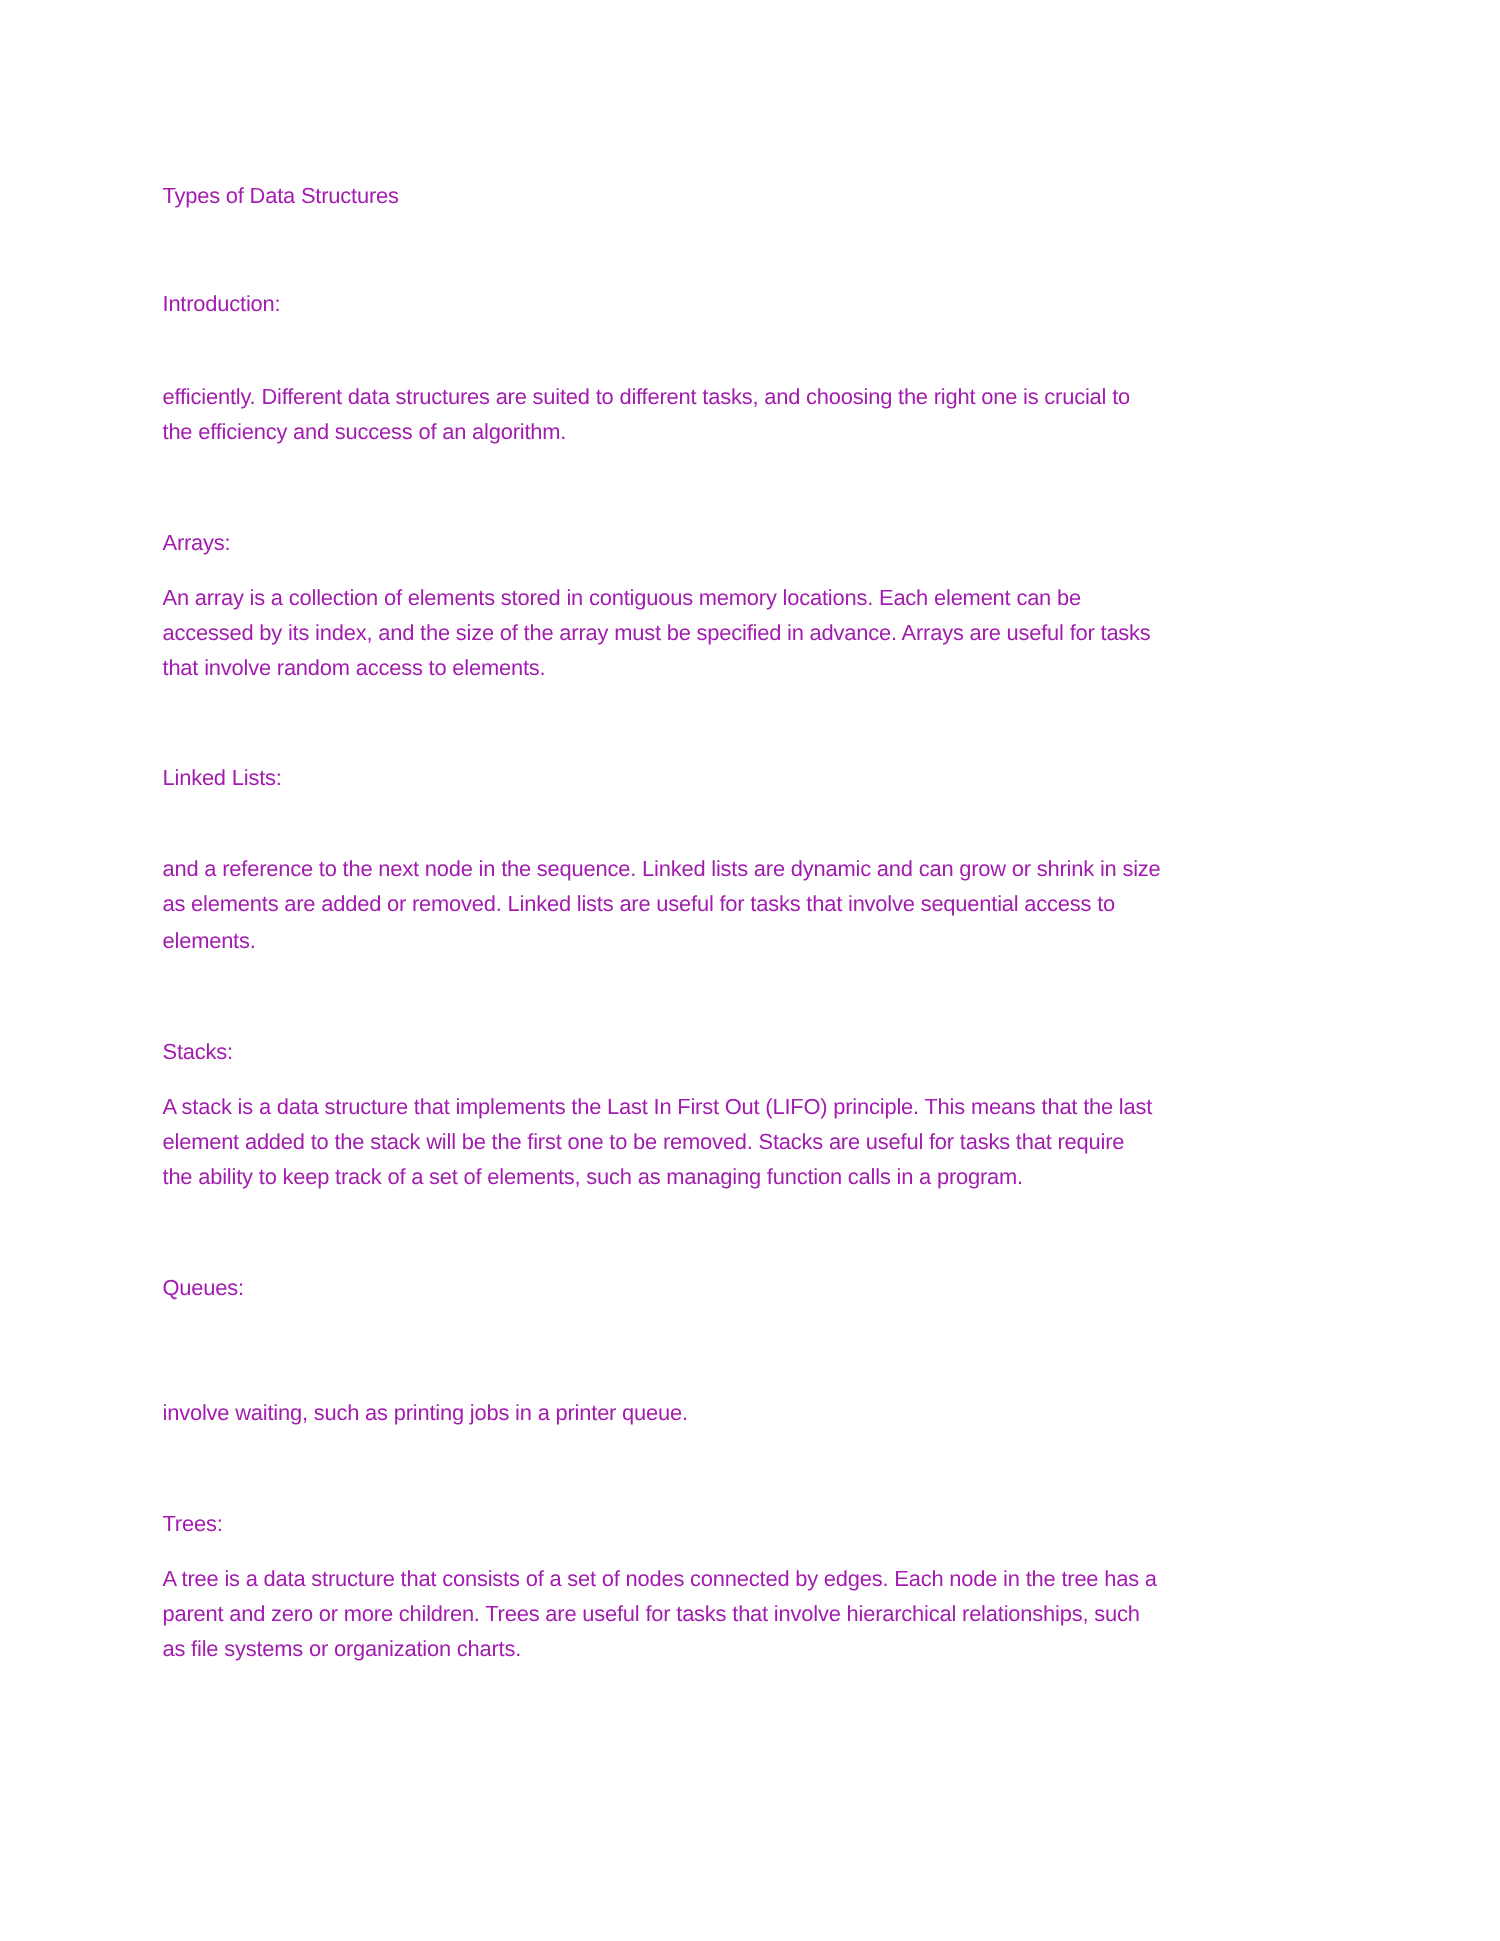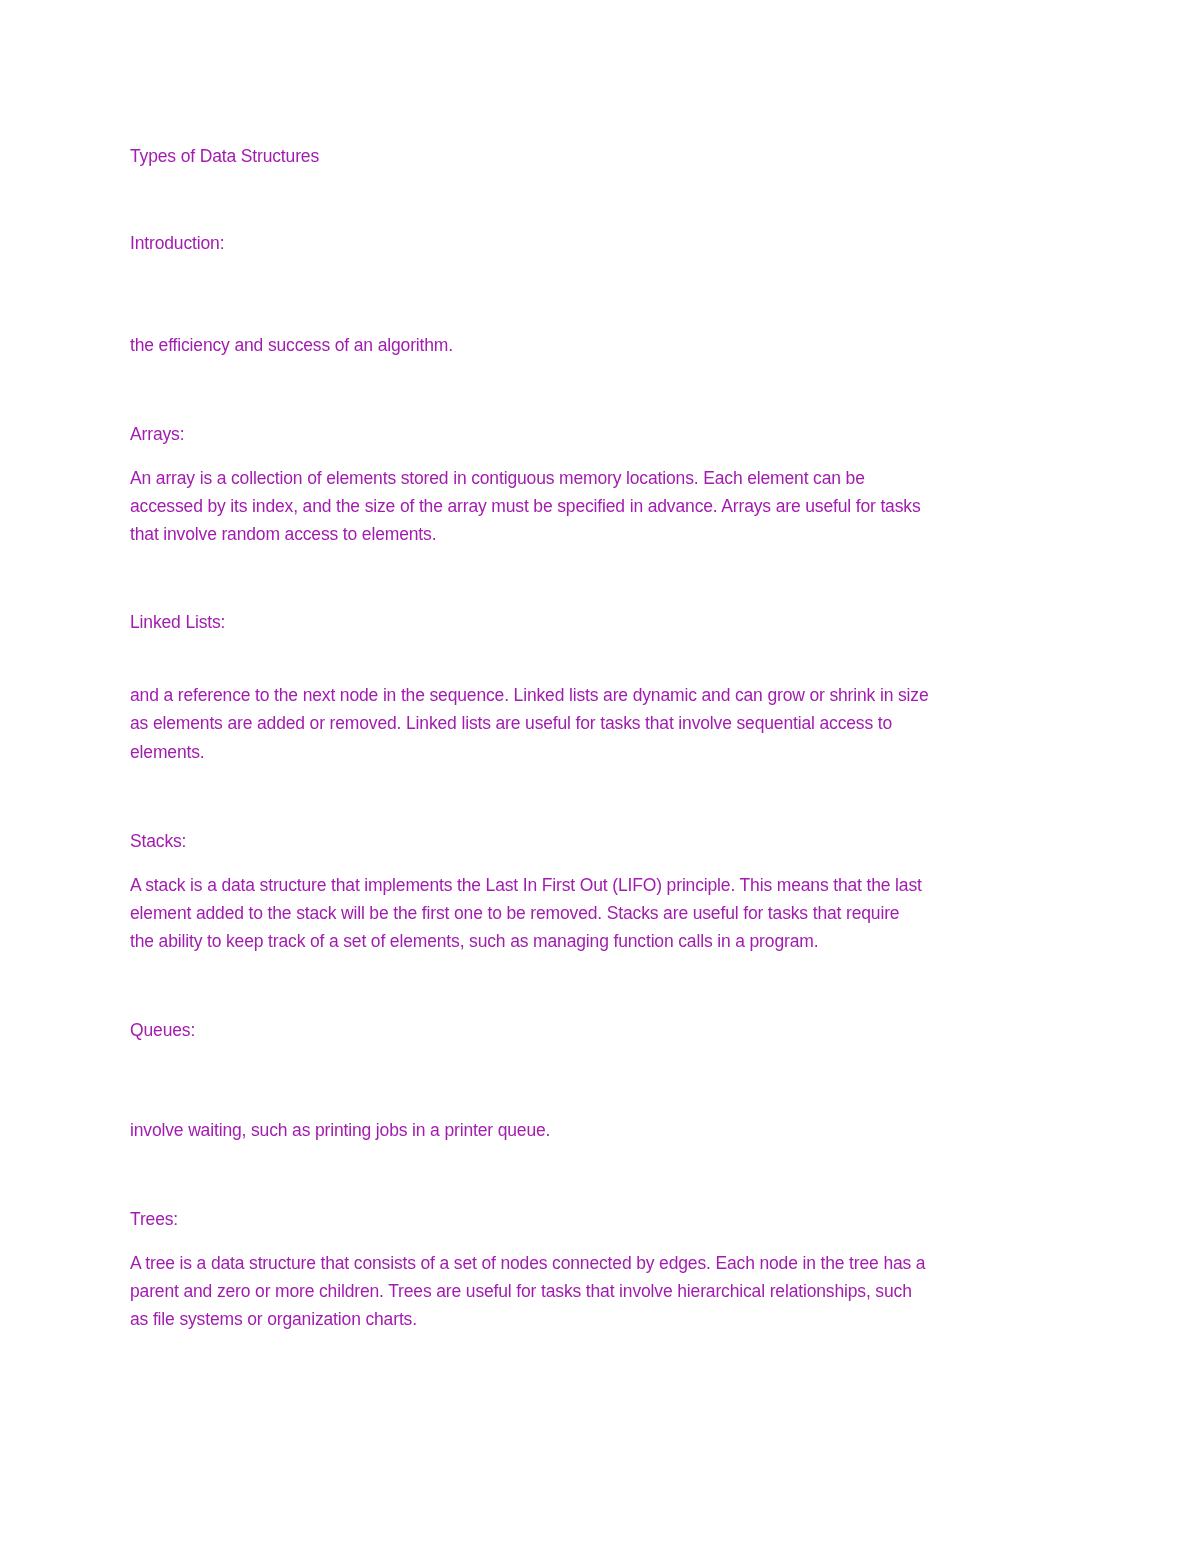--- a/index.html
+++ b/index.html
@@ -36,20 +36,21 @@
     .body-line { }
   </style>
 </head>
 <body>
 
 <div class="page">
 
   <div class="line" style="top:145px">Types of Data Structures</div>
 
   <div class="line heading" style="top:232px">Introduction:</div>
+  <div class="line body-line" style="top:306px">efficiently. Different data structures are suited to different tasks, and choosing the right one is crucial to</div>
   <div class="line body-line" style="top:334px">the efficiency and success of an algorithm.</div>
 
   <div class="line heading" style="top:423px">Arrays:</div>
   <div class="line body-line" style="top:467px">An array is a collection of elements stored in contiguous memory locations. Each element can be</div>
   <div class="line body-line" style="top:495px">accessed by its index, and the size of the array must be specified in advance. Arrays are useful for tasks</div>
   <div class="line body-line" style="top:523px">that involve random access to elements.</div>
 
   <div class="line heading" style="top:611px">Linked Lists:</div>
   <div class="line body-line" style="top:684px">and a reference to the next node in the sequence. Linked lists are dynamic and can grow or shrink in size</div>
   <div class="line body-line" style="top:712px">as elements are added or removed. Linked lists are useful for tasks that involve sequential access to</div>

